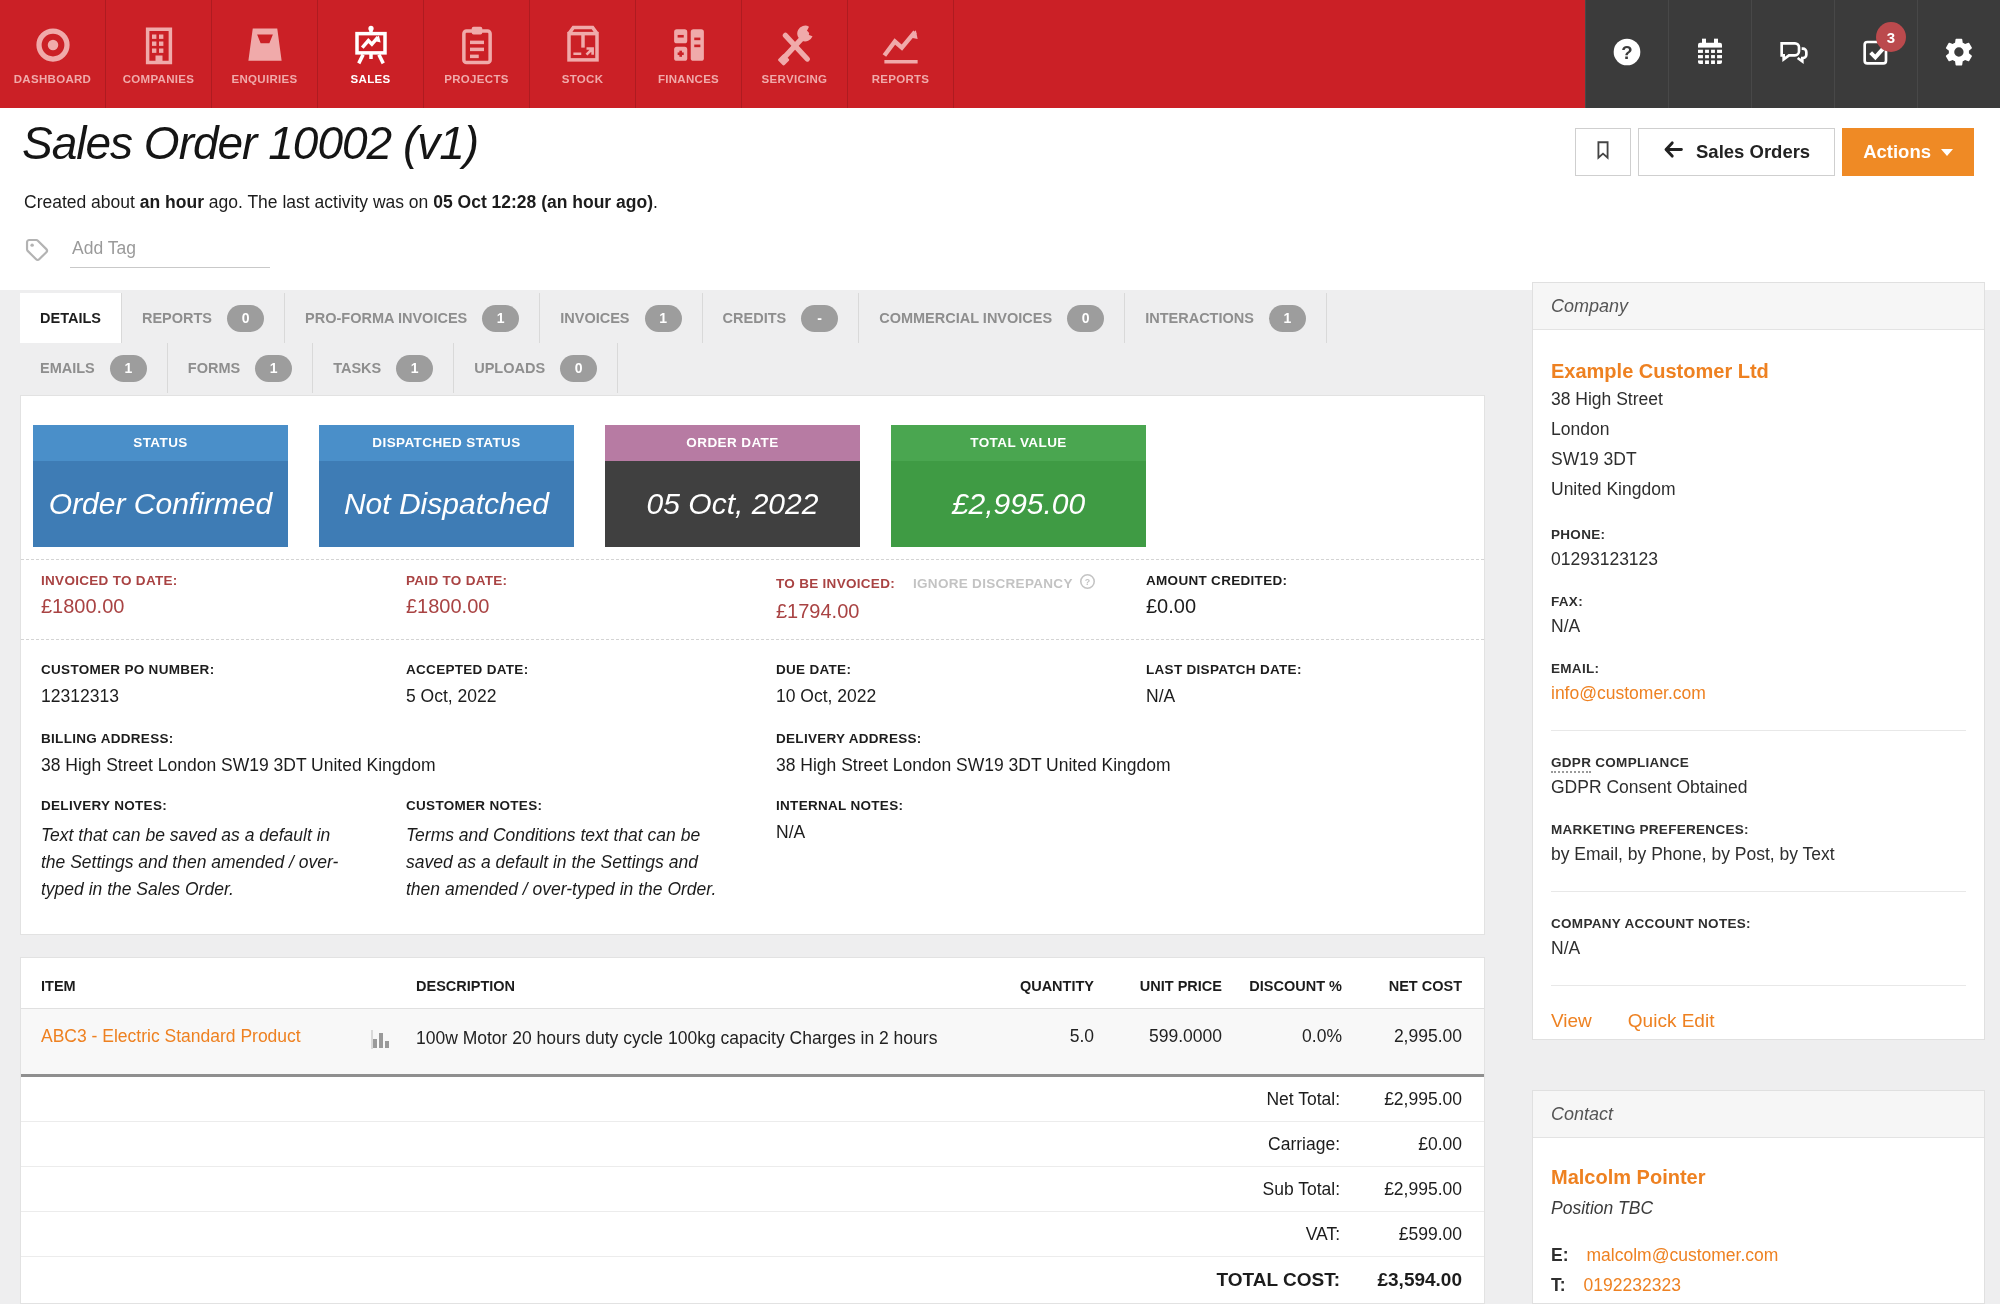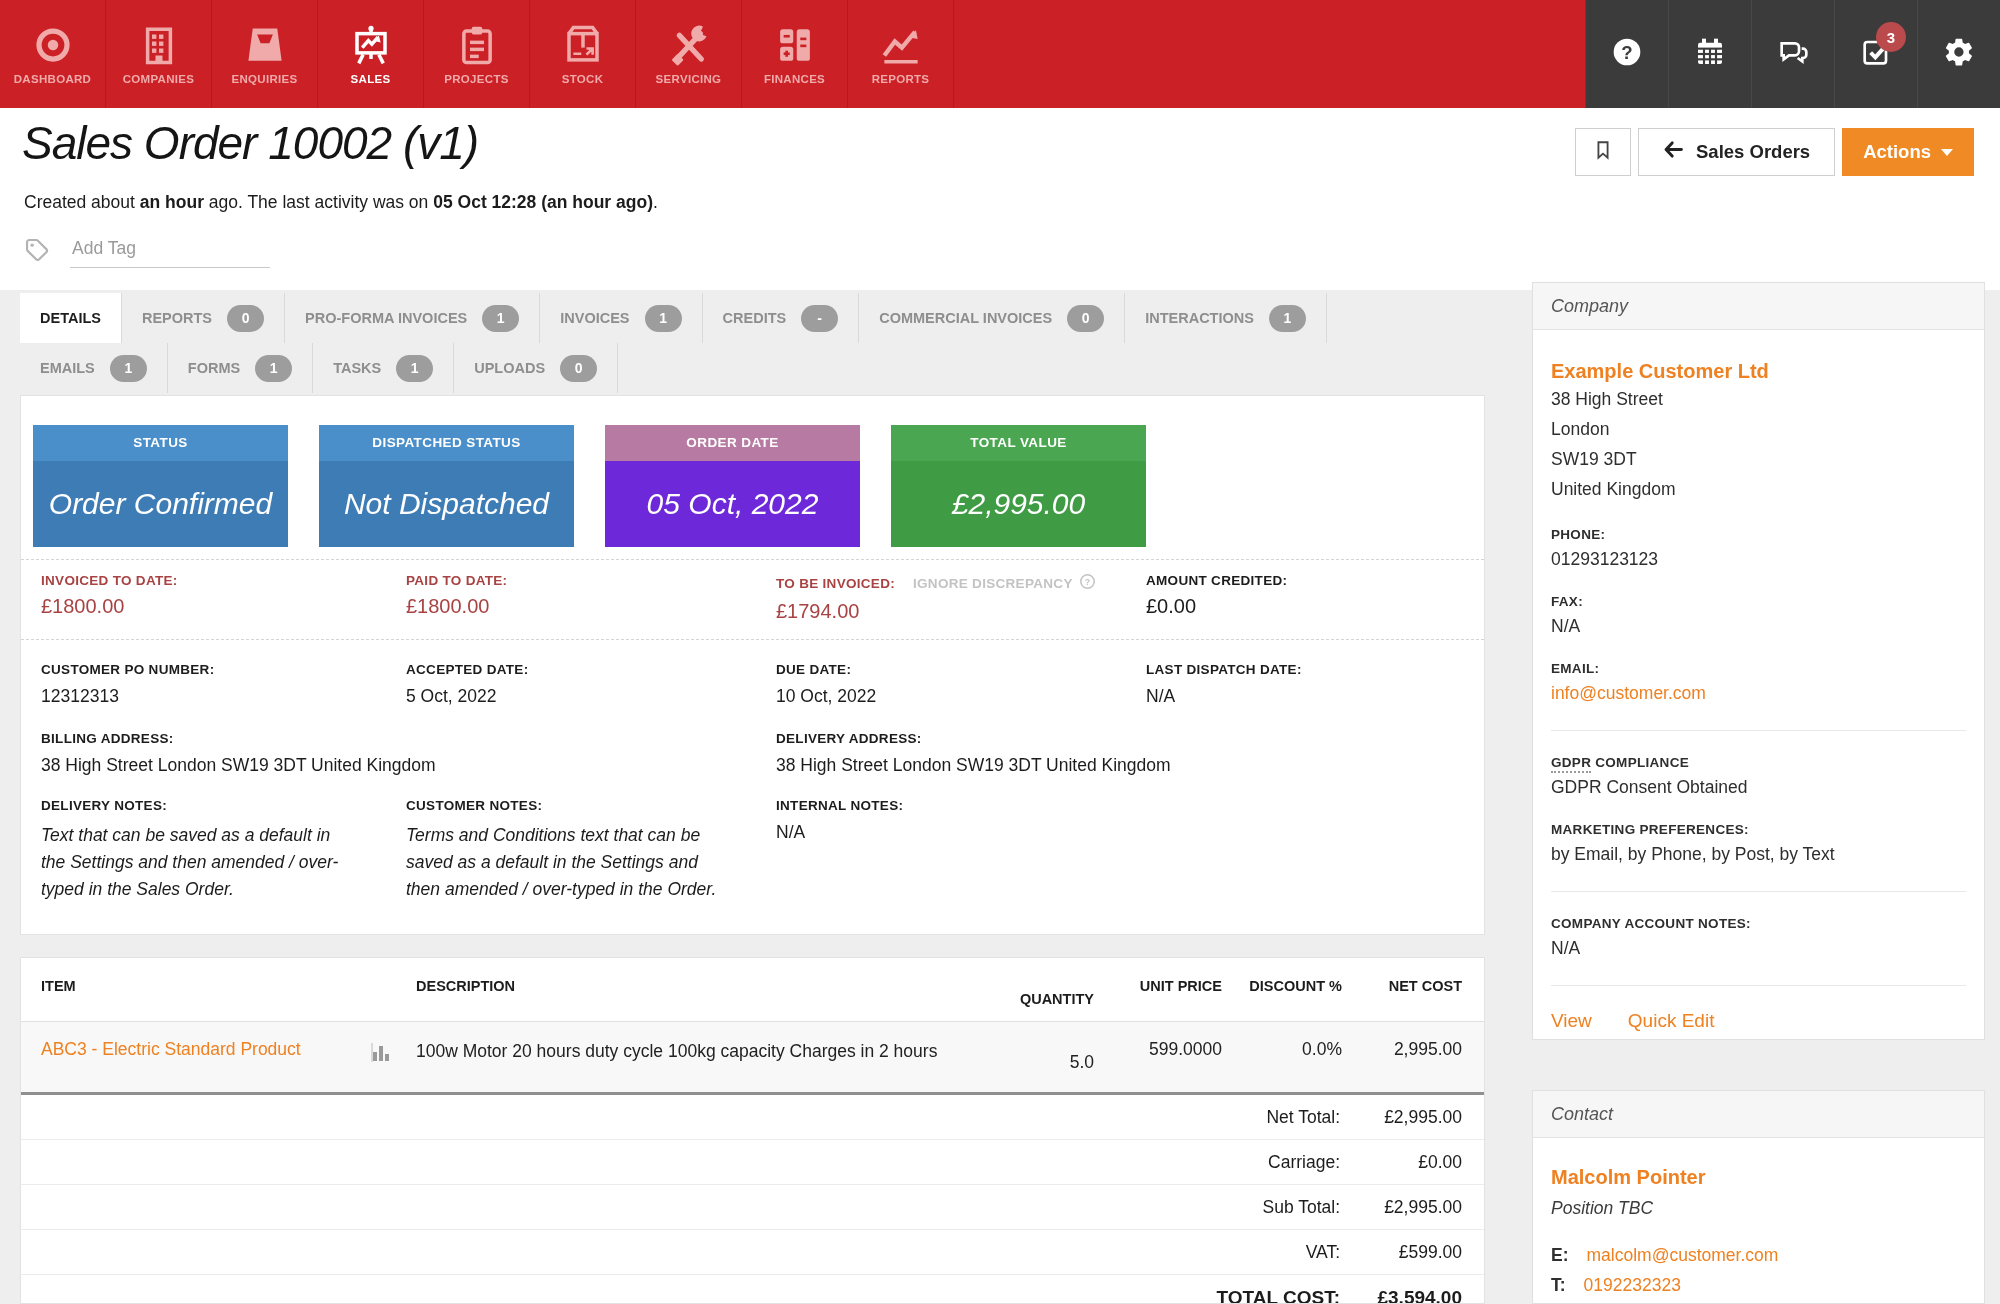--- a/index.html
+++ b/index.html
@@ -55,21 +55,21 @@
 
   
   .main-panel { position:absolute; left:20px; top:395px; width:1465px; height:540px; background:#fff;
     border:1px solid #e2e2e2; }
   .cards-row { padding:29px 12px 12px; display:flex; gap:31px; }
   .scard { width:255px; text-align:center; color:#fff; }
   .scard-h { height:36px; line-height:36px; font-size:13.5px; font-weight:bold; letter-spacing:.4px; }
   .scard-b { height:86px; display:flex; align-items:center; justify-content:center; font-size:30px;
     font-style:italic; font-weight:300; }
   .scard.blue  .scard-h { background:#4a8fc9; } .scard.blue  .scard-b { background:#3e7cb5; }
-  .scard.mauve .scard-h { background:#b77ba3; } .scard.mauve .scard-b { background:#6d28d9; }
+  .scard.mauve .scard-h { background:#b77ba3; } .scard.mauve .scard-b { background:#404040; }
   .scard.green .scard-h { background:#4aa650; } .scard.green .scard-b { background:#3f9b44; }
 
   .fin-row { border-top:1px dashed #d4d4d4; border-bottom:1px dashed #d4d4d4;
     display:grid; grid-template-columns:365px 370px 370px 1fr; padding:13px 0 16px 20px; }
   .fin-label { font-size:13.5px; font-weight:bold; letter-spacing:.3px; }
   .fin-value { font-size:20px; margin-top:7px; }
   .fin-red .fin-label, .fin-red .fin-value { color:#a94343; }
   .fin-dark .fin-label, .fin-dark .fin-value { color:#1c1c1c; }
   .ignore-wrap { display:inline-flex; align-items:center; gap:6px; margin-left:18px; color:#c3c3c3;
     font-size:13.5px; font-weight:bold; letter-spacing:.3px; cursor:pointer; }
@@ -83,21 +83,21 @@
   .f-label { font-size:13.5px; font-weight:bold; letter-spacing:.3px; color:#1c1c1c; }
   .f-value { font-size:17.5px; margin-top:9px; color:#1c1c1c; }
   .note-text { font-style:italic; line-height:1.55; padding-right:56px; }
 
   
   .items-panel { position:absolute; left:20px; top:957px; width:1465px; height:347px; background:#fff;
     border:1px solid #e2e2e2; overflow:hidden; }
   .it-head { display:flex; padding:20px 22px 14px 20px; font-weight:bold; font-size:14.5px;
     border-bottom:1px solid #e0e0e0; color:#1c1c1c; }
   .col-item { width:330px; } .col-icon { width:45px; } .col-desc { flex:1; padding-right:20px; }
-  .col-qty { width:113px; text-align:right;margin-top:13px; } .col-unit { width:128px; text-align:right; }
+  .col-qty { width:113px; text-align:right; } .col-unit { width:128px; text-align:right; }
   .col-disc { width:120px; text-align:right; } .col-net { width:120px; text-align:right; }
   .it-row { display:flex; padding:17px 22px 19px 20px; background:#f8f8f8;
     border-bottom:3px solid #8f8f8f; font-size:17.5px; align-items:flex-start; }
   .item-link { color:#ee8121; cursor:pointer; }
   .bar-icon svg { width:22px; height:22px; margin-top:2px; }
   .desc-text { line-height:1.45; }
   .t-row { display:flex; justify-content:flex-end; align-items:center; height:45px;
     border-bottom:1px solid #ececec; font-size:17.5px; padding-right:22px; color:#1c1c1c; }
   .t-label { text-align:right; }
   .t-value { width:122px; text-align:right; }
@@ -201,48 +201,48 @@
           <path d="M8 11 L13 4 H35 L40 11" fill="none" stroke="currentColor" stroke-width="4"></path>
           <line x1="24" y1="11" x2="24" y2="27" stroke="currentColor" stroke-width="4"></line>
           <path d="M13 34 h9 M28 35 l7 -7 m-7 0 h7 v7" stroke="currentColor" stroke-width="3" fill="none"></path>
         </svg>
       </span>
     <span class="nav-label">STOCK</span>
   </div>
   <div class="nav-item">
     <span>
         <svg viewBox="0 0 48 48">
-          <g stroke="currentColor" stroke-linecap="round" fill="none">
-            <line x1="13" y1="13" x2="38" y2="40" stroke-width="6"></line>
-            <line x1="37" y1="11" x2="11" y2="39" stroke-width="6"></line>
-          </g>
-          <path d="M40 3 a9 9 0 1 0 4 11 l-8 -3 z" fill="currentColor"></path>
-          <rect x="6" y="36" width="10" height="10" rx="2" fill="currentColor" transform="rotate(-45 11 41)"></rect>
-        </svg>
-      </span>
-    <span class="nav-label">SERVICING</span>
-  </div>
-  <div class="nav-item">
-    <span>
-        <svg viewBox="0 0 48 48">
           <g fill="currentColor">
             <rect x="7" y="6" width="15" height="16" rx="3"></rect>
             <rect x="7" y="26" width="15" height="16" rx="3"></rect>
             <rect x="26" y="6" width="15" height="36" rx="3"></rect>
           </g>
           <g stroke="#cb2026" stroke-width="3">
             <line x1="11" y1="14" x2="18" y2="14"></line>
             <line x1="11" y1="34" x2="18" y2="34"></line>
             <line x1="14.5" y1="30.5" x2="14.5" y2="37.5"></line>
             <line x1="30" y1="17" x2="37" y2="17"></line>
             <line x1="30" y1="25" x2="37" y2="25"></line>
           </g>
         </svg>
       </span>
     <span class="nav-label">FINANCES</span>
+  </div>
+  <div class="nav-item">
+    <span>
+        <svg viewBox="0 0 48 48">
+          <g stroke="currentColor" stroke-linecap="round" fill="none">
+            <line x1="13" y1="13" x2="38" y2="40" stroke-width="6"></line>
+            <line x1="37" y1="11" x2="11" y2="39" stroke-width="6"></line>
+          </g>
+          <path d="M40 3 a9 9 0 1 0 4 11 l-8 -3 z" fill="currentColor"></path>
+          <rect x="6" y="36" width="10" height="10" rx="2" fill="currentColor" transform="rotate(-45 11 41)"></rect>
+        </svg>
+      </span>
+    <span class="nav-label">SERVICING</span>
   </div>
   <div class="nav-item">
     <span>
         <svg viewBox="0 0 48 48">
           <polyline points="5,36 17,20 25,27 40,9" fill="none" stroke="currentColor" stroke-width="5"></polyline>
           <path d="M41 7 l2 10 l-10 -2 z" fill="currentColor"></path>
           <line x1="5" y1="43" x2="43" y2="43" stroke="currentColor" stroke-width="4"></line>
         </svg>
       </span>
     <span class="nav-label">REPORTS</span>

